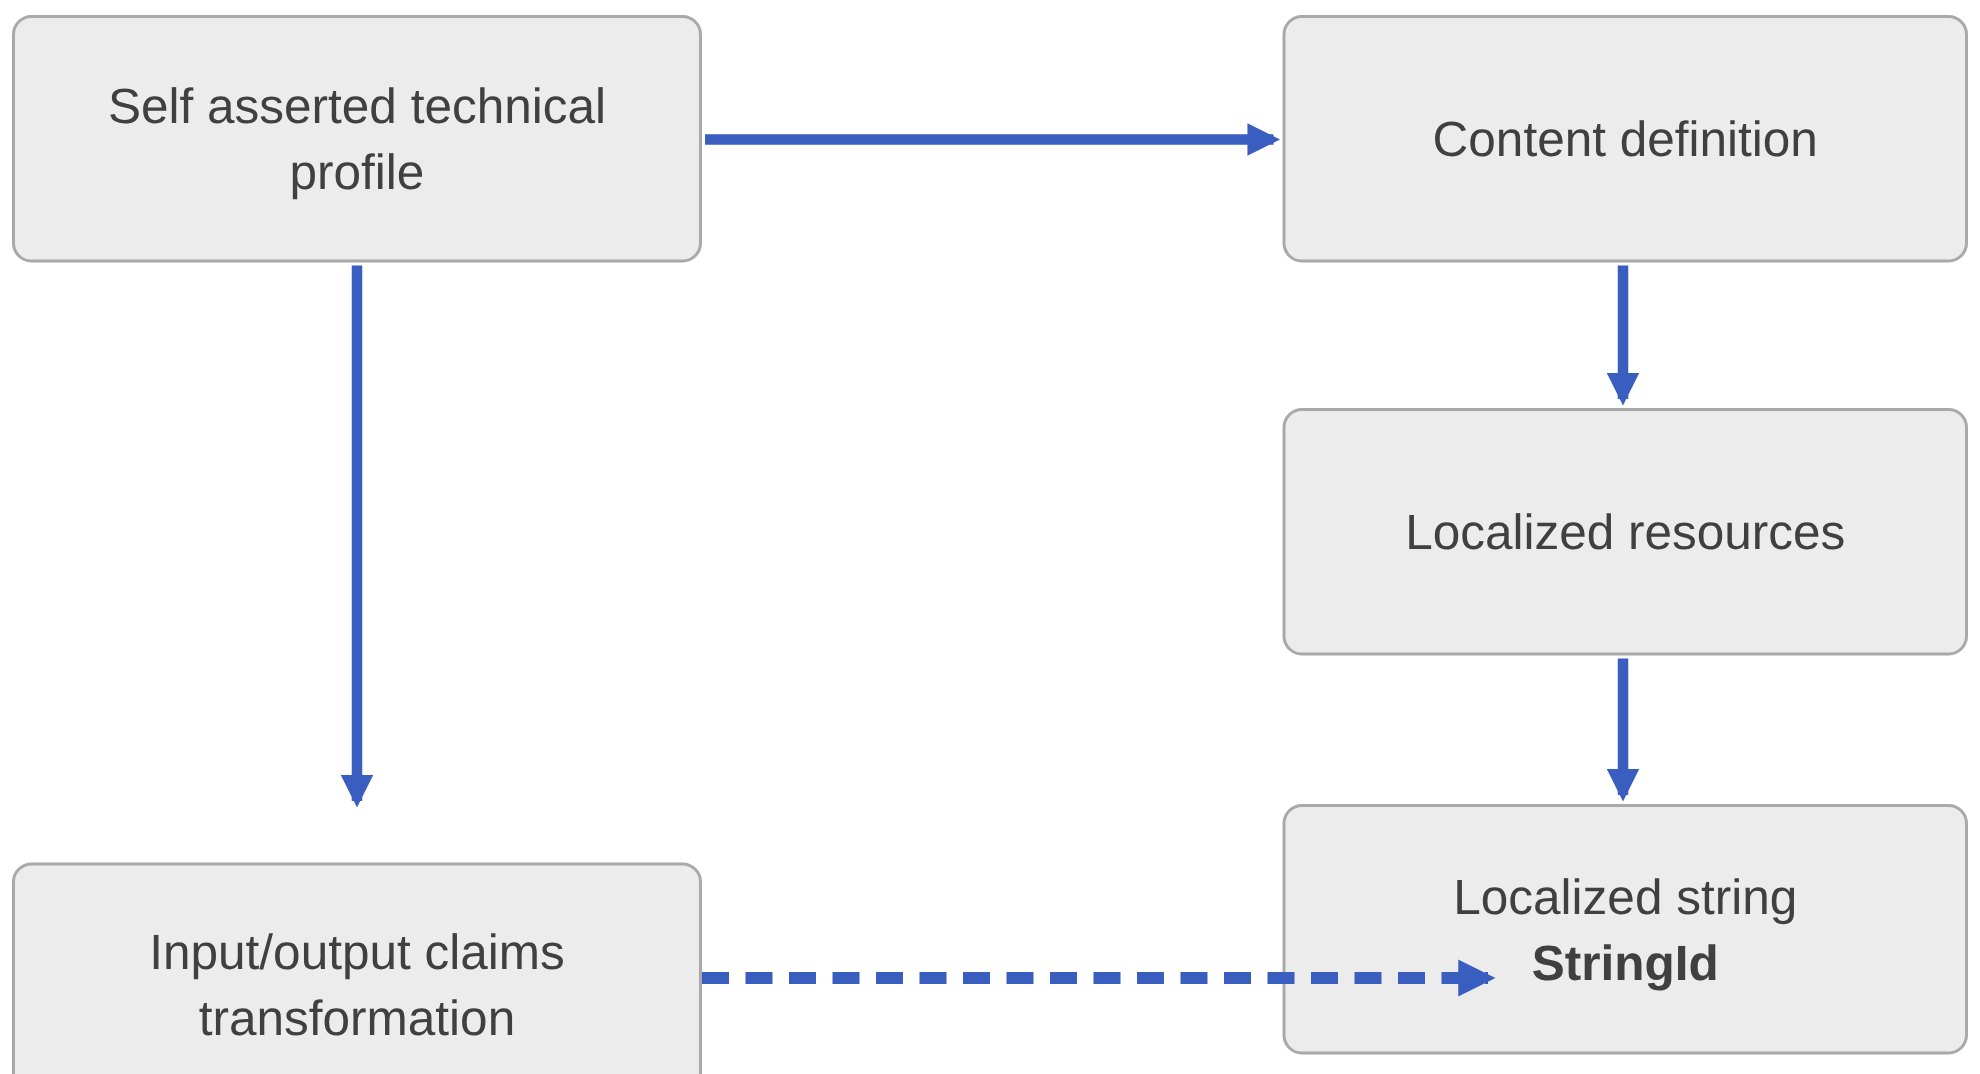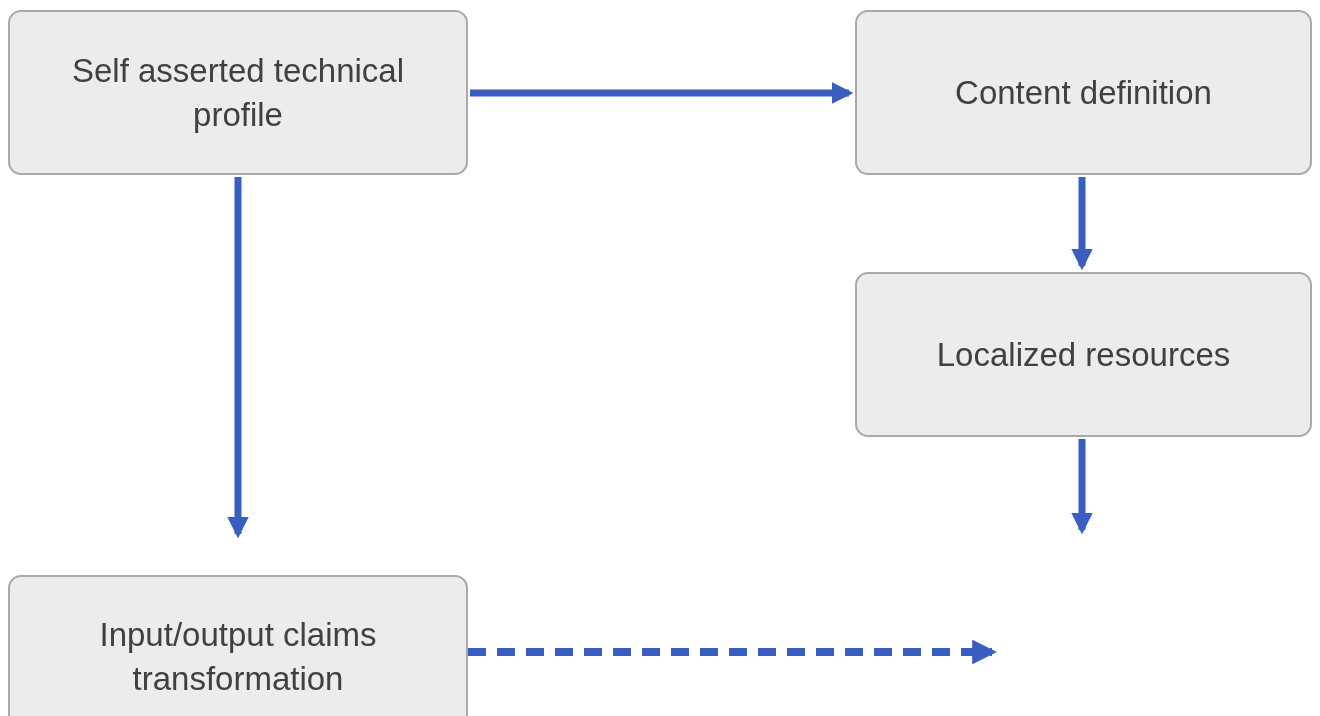--- a/index.html
+++ b/index.html
@@ -66,20 +66,24 @@
   </div>
 
   <div class="node" id="node-loc-resources">
     <span>Localized resources</span>
   </div>
 
   <div class="node" id="node-claims-transf">
     <span>Input/output claims transformation</span>
   </div>
 
+  <div class="node" id="node-loc-string">
+    <span>Localized string</span>
+    <span class="bold-line">StringId</span>
+  </div>
 
   <svg class="arrows" viewBox="0 0 1320 716">
     <defs>
       <marker id="ah" viewBox="0 0 10 10" refX="8" refY="5" markerWidth="3.1" markerHeight="3.1" orient="auto-start-reverse">
         <path class="ah" d="M 0 0 L 10 5 L 0 10 z"></path>
       </marker>
     </defs>
     <line x1="470" y1="93" x2="849" y2="93" stroke-width="7" marker-end="url(#ah)"></line>
     <line x1="238" y1="177" x2="238" y2="534" stroke-width="7" marker-end="url(#ah)"></line>
     <line x1="1082" y1="177" x2="1082" y2="266" stroke-width="7" marker-end="url(#ah)"></line>

